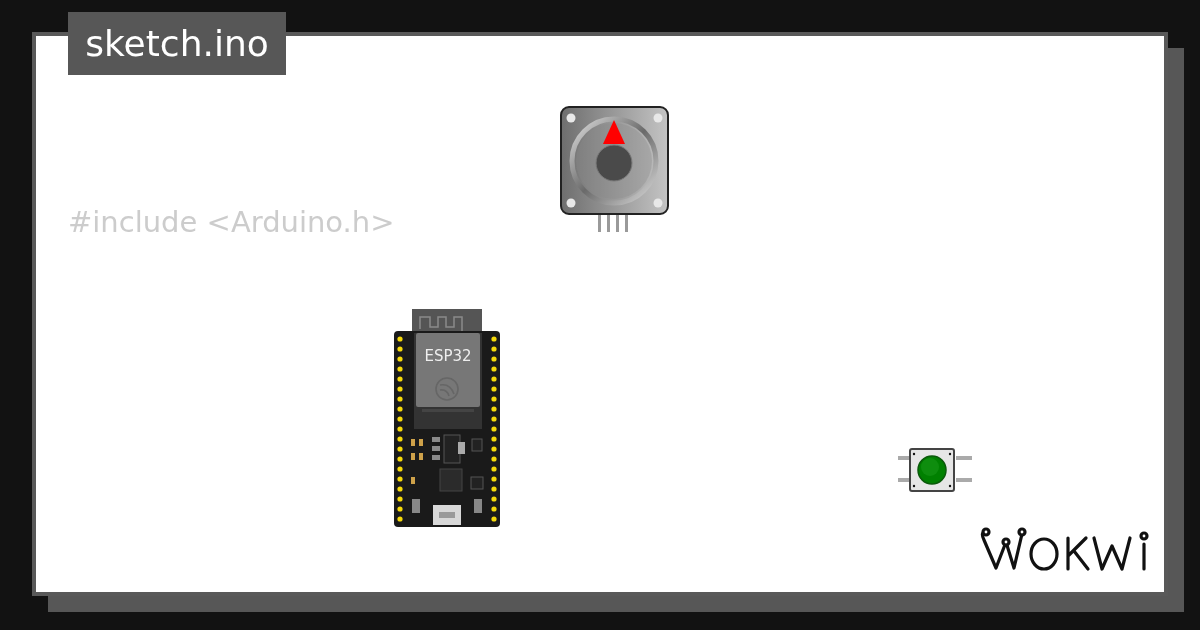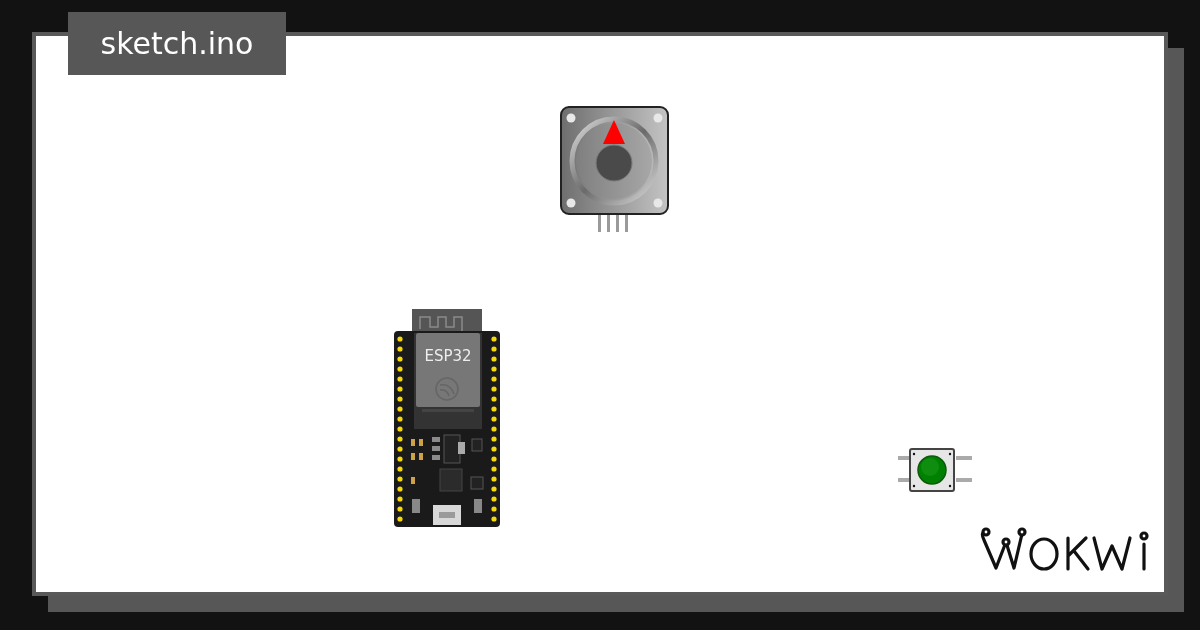--- a/index.html
+++ b/index.html
@@ -2,37 +2,38 @@
 <html><head>
 <meta charset="utf-8">
 <style>
   html, body { margin:0; padding:0; }
   body { width:1200px; height:630px; background:#121212; position:relative; overflow:hidden;
          font-family:"DejaVu Sans","Liberation Sans",sans-serif; }
   .shadow { position:absolute; left:48px; top:48px; width:1136px; height:564px; background:#575757; }
   .card { position:absolute; left:32px; top:32px; width:1128px; height:556px; background:#ffffff;
           border:4px solid #595959; overflow:hidden; }
   .tab { position:absolute; left:68px; top:12px; width:218px; height:63px; background:#575757;
-         color:#ffffff; font-size:30px; line-height:63px; text-align:center; z-index:5;
+         color:#ffffff; font-size:36px; line-height:63px; text-align:center; z-index:5;
          font-family:"DejaVu Sans","Liberation Sans",sans-serif; }
   .code { position:absolute; left:32px; top:66px; margin:0; color:#cccccc; font-size:29px;
           line-height:48px; white-space:pre; font-family:"DejaVu Sans","Liberation Sans",sans-serif; }
   .code div { height:48px; }
   .part { position:absolute; }
   .stepper { left:524px; top:70px; width:112px; height:130px; }
   .esp32 { left:356px; top:273px; width:110px; height:218px; }
   .button { left:862px; top:412px; width:74px; height:48px; }
   .logo { position:absolute; left:940px; top:488px; width:180px; height:52px; }
 </style>
 </head>
 <body>
 
 <div class="shadow"></div>
 <div class="card">
   <div class="code">
+    <div>#include &lt;Arduino.h&gt;</div>
     <div></div>
     
     
     
     
     
     
     
     
   </div>

